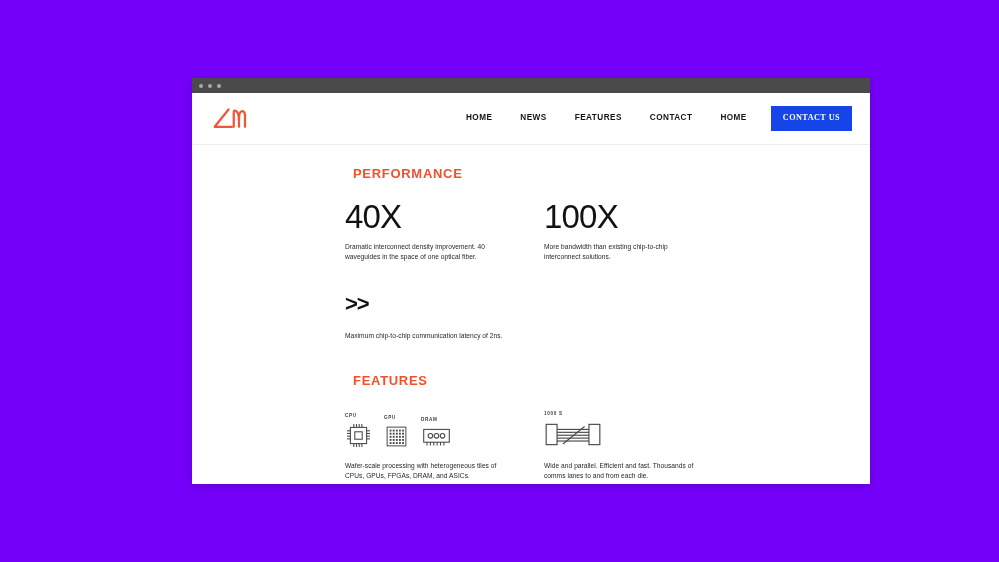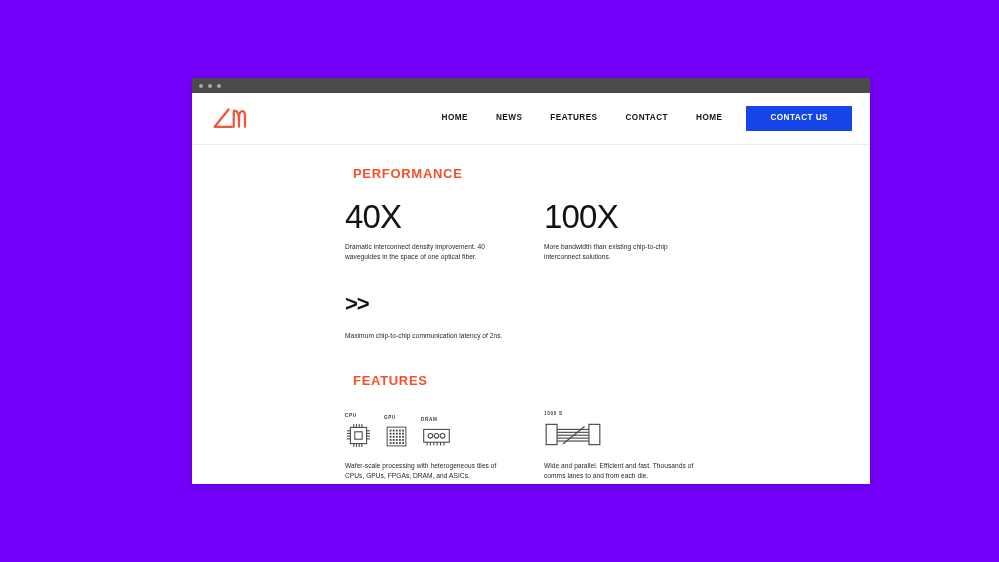--- a/index.html
+++ b/index.html
@@ -80,27 +80,27 @@
     padding: 0 14px;
     white-space: nowrap;
     line-height: 1;
   }
   .contact-btn {
     background: #1544e8;
     color: #ffffff;
     font-size: 8.2px;
     font-weight: bold;
     letter-spacing: 0.45px;
-    padding: 8px 24px;
+    padding: 8px 12px;
     margin-left: 10px;
     border: none;
     white-space: nowrap;
     line-height: 1;
     cursor: pointer;
-    font-family: Liberation Sans, sans-serif;
+    font-family: Liberation Serif, serif;
   }
 
   
   .content {
     padding: 22px 60px 0 153px;
     box-sizing: border-box;
   }
   .section-title {
     color: #f4502a;
     font-size: 13px;

